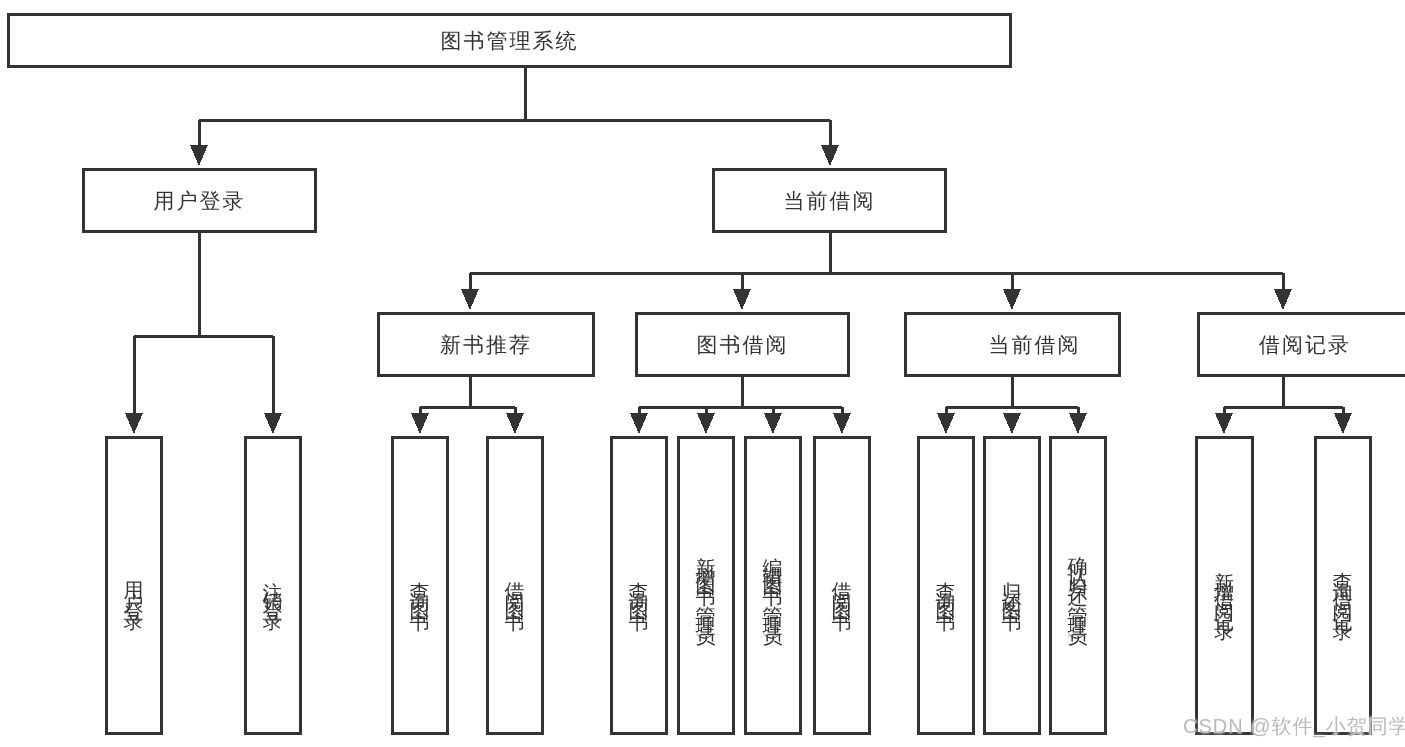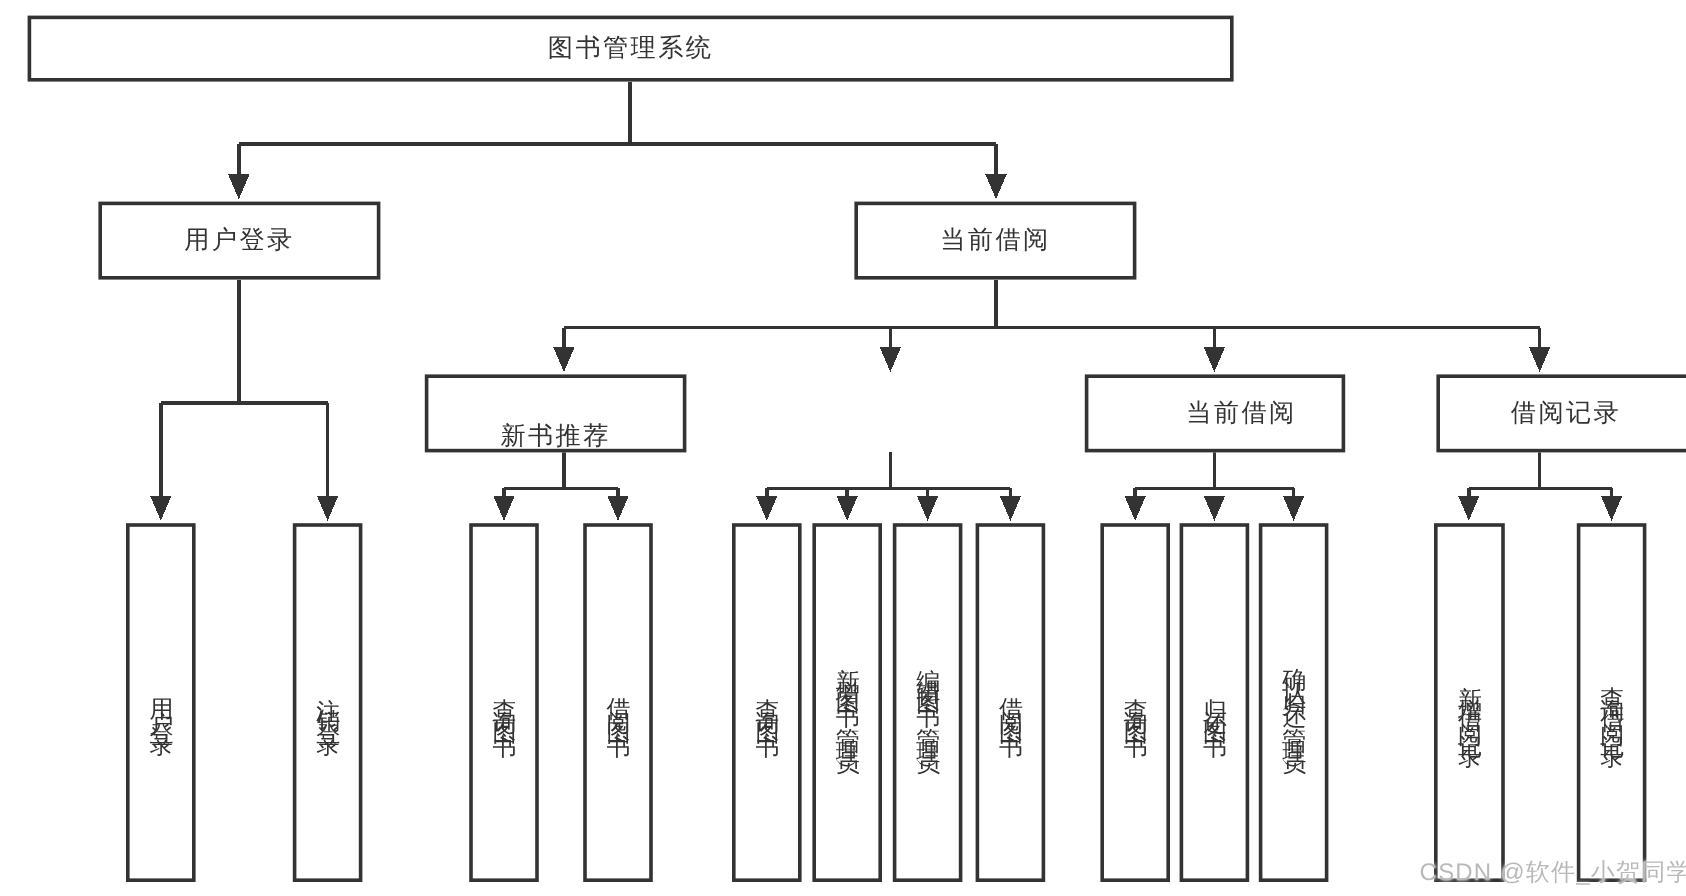--- a/index.html
+++ b/index.html
@@ -83,33 +83,36 @@
       <polygon points="764,413 782,413 773,434"></polygon>
       <polygon points="833,413 851,413 842,434"></polygon>
       <polygon points="937,413 955,413 946,434"></polygon>
       <polygon points="1003,413 1021,413 1012,434"></polygon>
       <polygon points="1069,413 1087,413 1078,434"></polygon>
       <polygon points="1215,413 1233,413 1224,434"></polygon>
       <polygon points="1334,413 1352,413 1343,434"></polygon>
     </g>
   </svg>
 
-  <div class="node" style="left:23px; top:13px; width:1005px; height:55px;">
+  <div class="node" style="left:7px; top:13px; width:1005px; height:55px;">
     <span>图书管理系统</span>
   </div>
 
   <div class="node" style="left:82px; top:168px; width:235px; height:65px;">
     <span>用户登录</span>
   </div>
   <div class="node" style="left:712px; top:168px; width:235px; height:65px;">
     <span>当前借阅</span>
   </div>
 
-  <div class="node" style="left:354px; top:312px; width:218px; height:65px;align-items:flex-end;">
+  <div class="node" style="left:377px; top:312px; width:218px; height:65px;">
     <span>新书推荐</span>
+  </div>
+  <div class="node" style="left:635px; top:312px; width:215px; height:65px;">
+    <span>图书借阅</span>
   </div>
   <div class="node" style="left:904px; top:312px; width:217px; height:65px;padding-left:44px;">
     <span>当前借阅</span>
   </div>
   <div class="node" style="left:1175px; top:312px; width:216px; height:65px;margin-left:22px;">
     <span>借阅记录</span>
   </div>
 
   <div class="node vnode" style="left:105px; top:436px; width:58px; height:299px;">
     <span>用户登录</span>

